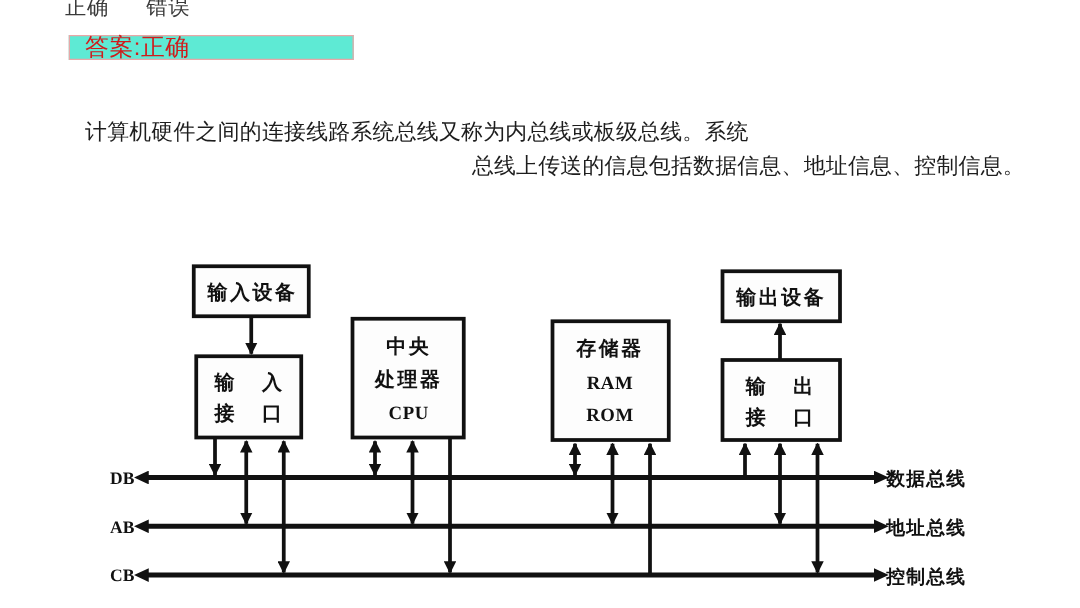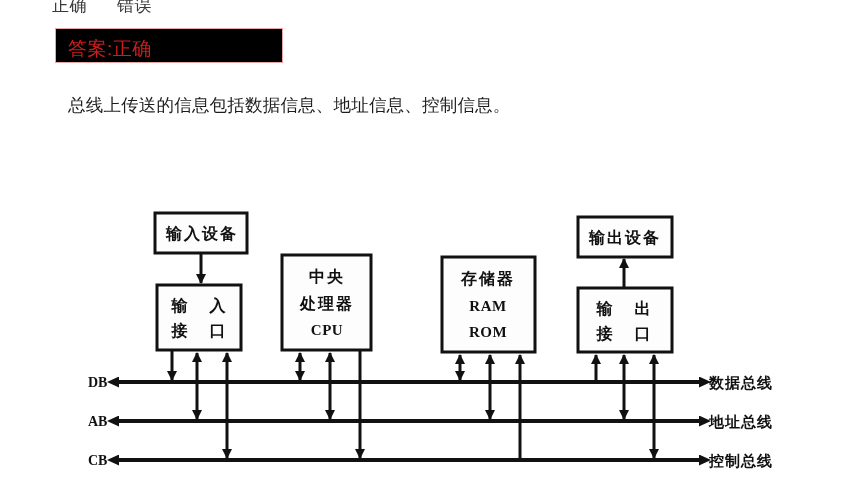--- a/index.html
+++ b/index.html
@@ -31,26 +31,26 @@
     cursor: pointer;
     white-space: nowrap;
   }
 
   
   #answer-box {
     position: absolute;
     left: 55px;
     top: 28px;
     width: 228px;
-    height: 35px;
+    height: 20px;
     border: 1px solid #e8a7a7;
-    background: #000000;
+    background: #5eead4;
     box-sizing: border-box;
     display: flex;
-    align-items: flex-end;
+    align-items: center;
   }
   #answer-text {
     color: #d01c1c;
     font-size: 19px;
     padding-left: 12px;
     letter-spacing: 0.5px;
     white-space: nowrap;
   }
 
   
@@ -58,21 +58,21 @@
     position: absolute;
     left: 68px;
     top: 92px;
     width: 752px;
     font-size: 17.5px;
     line-height: 27px;
     color: #1d1d1d;
     letter-spacing: 0.2px;
   }
   #paragraph .pline { display: block; white-space: nowrap; }
-  #paragraph .pline.second { text-indent: 0; }
+  #paragraph .pline.second { text-indent: 0; text-align: right; }
 
   
   #diagram {
     position: absolute;
     left: 0;
     top: 186px;
     width: 708px;
     height: 300px;
   }
   #diagram svg { display: block; }
@@ -113,20 +113,21 @@
 <div id="options-row">
   <span class="opt">正确</span>
   <span class="opt">错误</span>
 </div>
 
 <div id="answer-box">
   <span id="answer-text">答案:正确</span>
 </div>
 
 <div id="paragraph">
+  <span class="pline">计算机硬件之间的连接线路系统总线又称为内总线或板级总线。系统</span>
   <span class="pline second">总线上传送的信息包括数据信息、地址信息、控制信息。</span>
 </div>
 
 <div id="diagram">
 <svg width="864" height="300" viewBox="0 0 864 300" xmlns="http://www.w3.org/2000/svg">
   <defs>
     <marker id="ah-down" markerWidth="10" markerHeight="10" refX="5" refY="9" orient="0" markerUnits="userSpaceOnUse">
       <polygon points="0,0 10,0 5,10" fill="#111"></polygon>
     </marker>
     <marker id="ah-up" markerWidth="10" markerHeight="10" refX="5" refY="1" orient="0" markerUnits="userSpaceOnUse">

